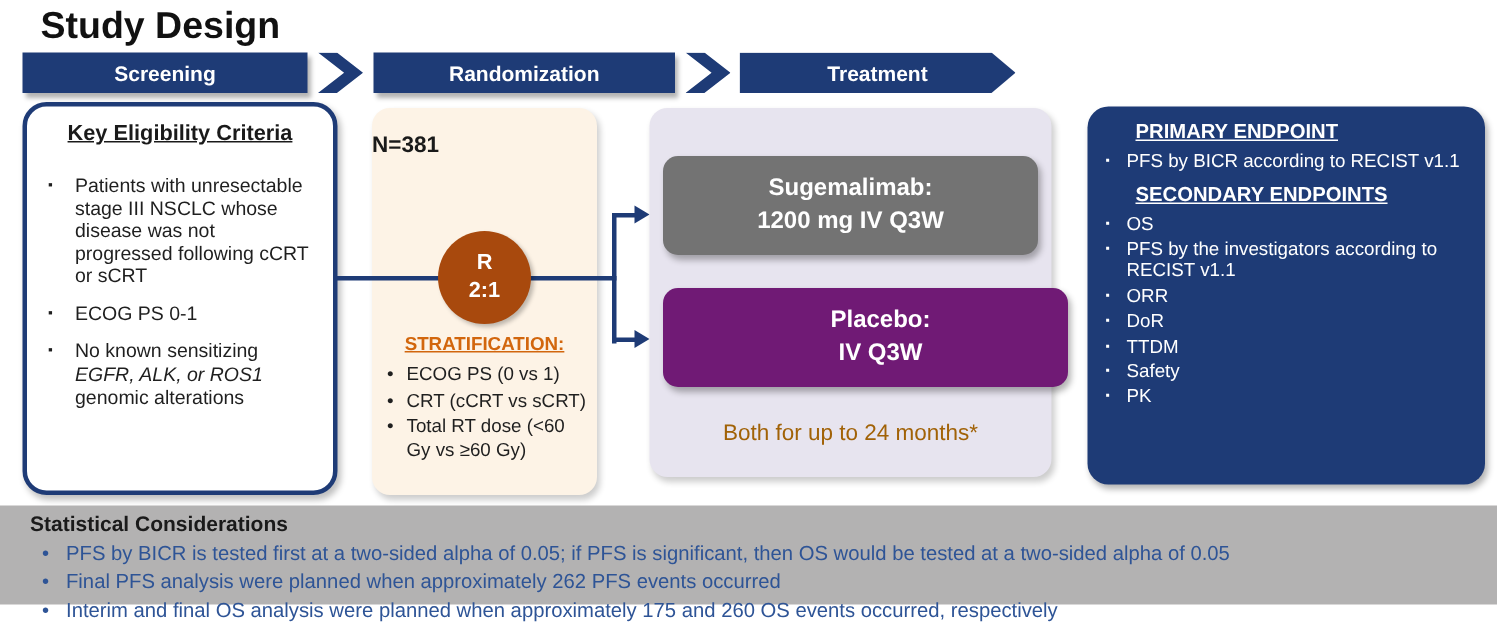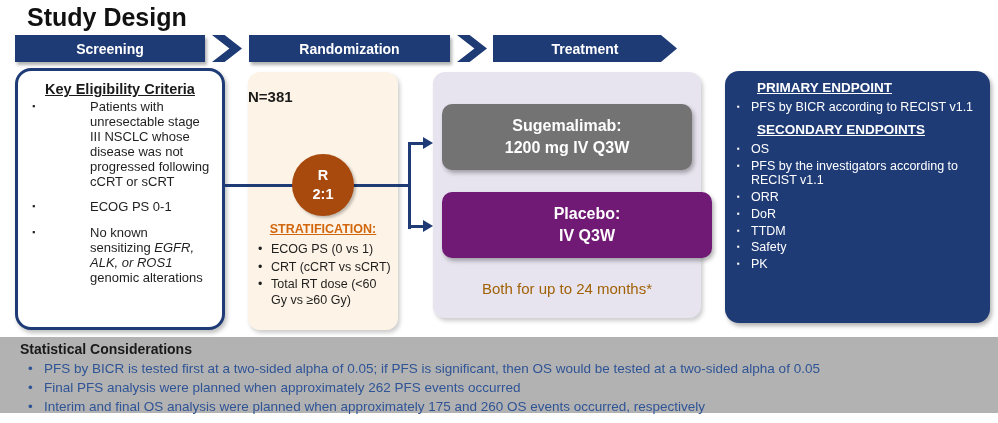--- a/index.html
+++ b/index.html
@@ -24,22 +24,22 @@
   }
   .chev1{left:212px;}
   .chev2{left:457px;}
 
   
   .elig-box{
     position:absolute;left:15px;top:68px;width:210px;height:262px;box-sizing:border-box;
     background:#ffffff;border:3px solid #1e3b76;border-radius:16px;
     padding:10px 12px 8px 12px;box-shadow:2px 3px 4px rgba(0,0,0,0.25);
   }
-  .elig-heading{font-size:14.5px;font-weight:bold;text-decoration:underline;text-align:center;margin-bottom:2px;color:#1a1a1a;}
-  .bullet-row{display:flex;font-size:13px;line-height:1.16;margin-bottom:10px;gap:40px;}
+  .elig-heading{font-size:14.5px;font-weight:bold;text-decoration:underline;text-align:center;margin-bottom:19px;color:#1a1a1a;}
+  .bullet-row{display:flex;font-size:13px;line-height:1.16;margin-bottom:10px;}
   .bullet-row .sq{flex:0 0 18px;font-size:9px;line-height:15px;padding-left:2px;}
   .bullet-row .sq::before{content:"▪";}
 
   
   .line{position:absolute;background:#1e3b76;}
   .h-main{left:224px;top:184px;width:187px;height:3px;z-index:1;}
   .v-bracket{left:408px;top:142px;width:3px;height:87px;}
   .arm-top{left:408px;top:142px;width:16px;height:3px;}
   .arm-bottom{left:408px;top:225px;width:16px;height:3px;}
   .tri{position:absolute;width:0;height:0;border-top:6px solid transparent;border-bottom:6px solid transparent;border-left:10px solid #1e3b76;}
@@ -85,21 +85,21 @@
     box-shadow:2px 3px 4px rgba(0,0,0,0.3);
   }
   .ep-heading{font-size:13.5px;font-weight:bold;text-decoration:underline;margin-bottom:5px;padding-left:20px;}
   .ep-heading.second{margin-top:7px;}
   .ep-bullet{display:flex;font-size:12.5px;line-height:1.18;margin-bottom:2px;}
   .ep-bullet .sq{flex:0 0 14px;font-size:8px;line-height:14px;}
   .ep-bullet .sq::before{content:"▪";}
 
   
   .stats{
-    position:absolute;left:0;top:337px;width:998px;height:76px;box-sizing:border-box;
+    position:absolute;left:0;top:337px;width:998px;height:66px;box-sizing:border-box;
     background:#b3b2b2;padding:4px 20px;
   }
   .stats-heading{font-size:14px;font-weight:bold;color:#1a1a1a;margin-bottom:2px;}
   .stat-row{display:flex;font-size:13.5px;line-height:1.42;color:#2e5496;}
   .stat-row .dot{flex:0 0 24px;padding-left:8px;box-sizing:border-box;}
   .stat-row .dot::before{content:"•";}
 </style>
 </head>
 <body>
 

